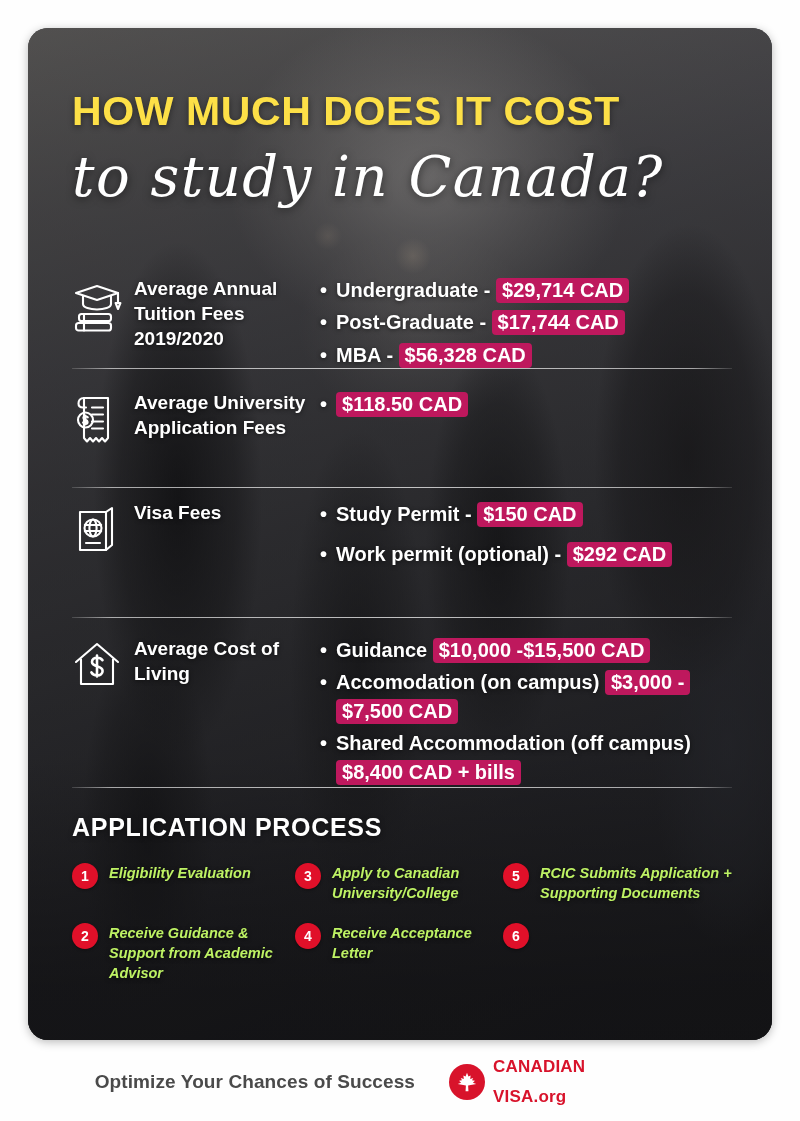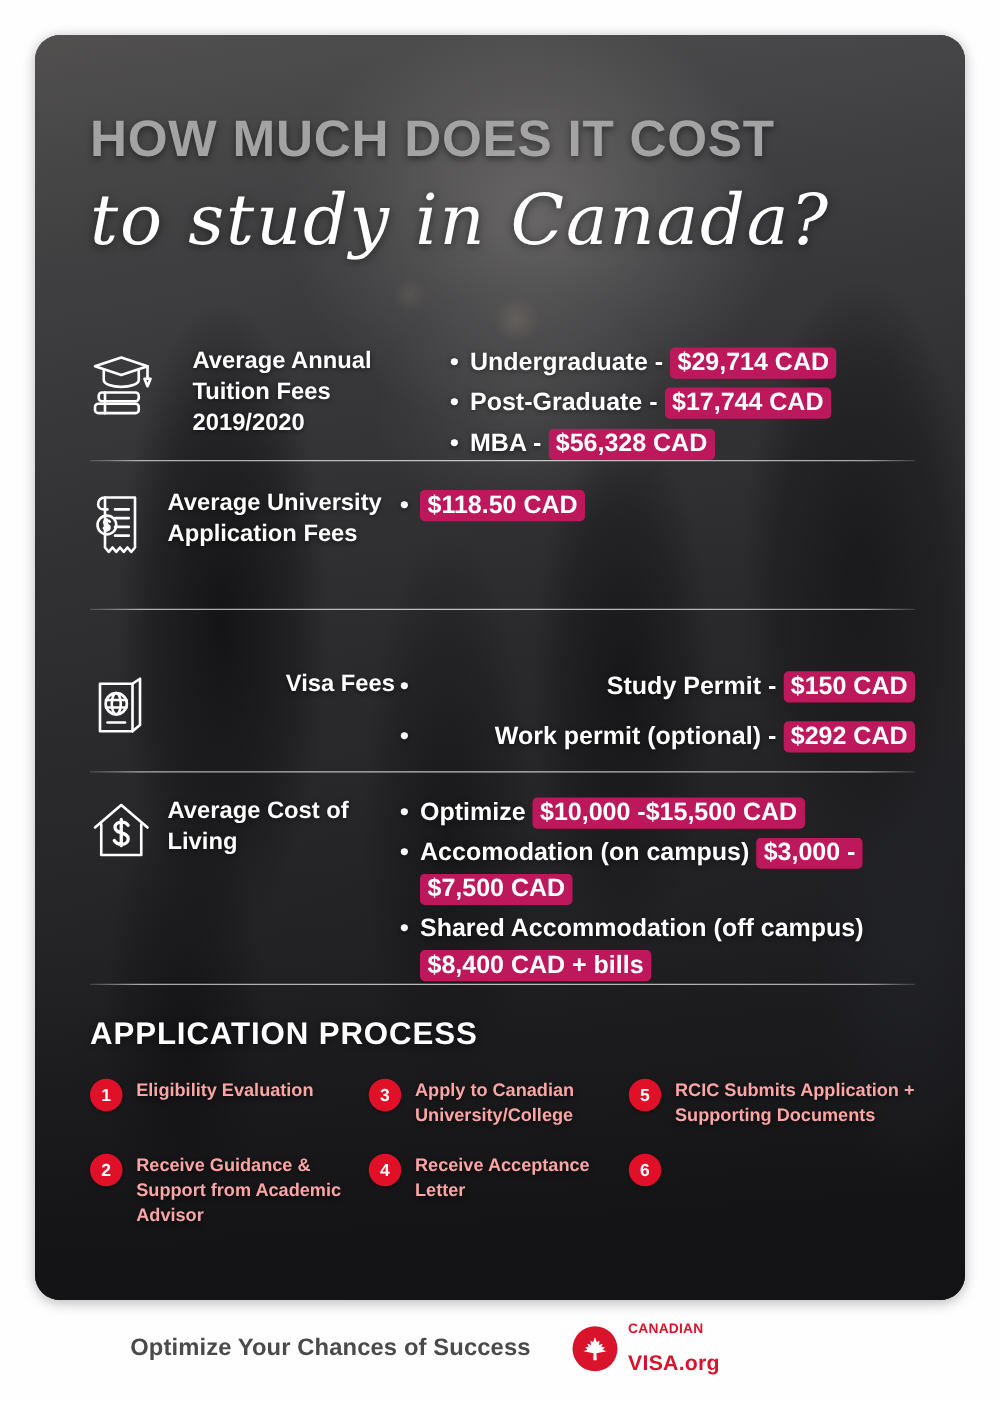--- a/index.html
+++ b/index.html
@@ -71,21 +71,21 @@
     inset: 0;
     padding: 0 44px;
   }
 
   
   .title {
     position: absolute;
     left: 44px;
     top: 62px;
     width: 660px;
-    color: #a3a3a3;
+    color: #fde047;
     font-size: 41px;
     font-weight: 700;
     letter-spacing: .6px;
     line-height: 1.04;
     text-shadow: 0 2px 6px rgba(0,0,0,.45);
   }
 
   .subtitle {
     position: absolute;
     left: 44px;
@@ -208,26 +208,27 @@
     display: flex;
     align-items: center;
     justify-content: center;
     margin-right: 11px;
     margin-top: 2px;
     box-shadow: 0 1px 3px rgba(0,0,0,.4);
   }
 
   .step-text {
     flex: 1 1 auto;
-    color: #fca5a5;
+    color: #bef264;
     font-size: 14.5px;
     font-weight: 700;
     line-height: 1.36;
     text-shadow: 0 1px 4px rgba(0,0,0,.55);
     padding-top: 3px;
+    font-style: italic;
   }
 
   
   .footer {
     position: absolute;
     left: 0;
     top: 1058px;
     width: 680px;
     display: flex;
     align-items: center;
@@ -257,38 +258,38 @@
     align-items: center;
     justify-content: center;
     margin-right: 8px;
   }
 
   .logo-words {
     line-height: 1.0;
     color: #d8132b;
     font-weight: 700;
   }
-  .logo-l1 { font-size: 11px; letter-spacing: .2px; display: block; }
+  .logo-l1 { font-size: 17px; letter-spacing: .2px; display: block; }
   .logo-l2 { font-size: 17px; letter-spacing: .2px; display: block; margin-top: 13px; }
 </style>
 </head>
 <body>
 
 <div class="page">
 
   <div class="card">
     <div class="photo"></div>
     <div class="scrim"></div>
 
     <div class="content">
 
       <div class="title">HOW MUCH DOES IT COST</div>
       <div class="subtitle">to study in Canada?</div>
 
-      <div class="row" style="top:248px;gap:20px;">
+      <div class="row" style="top:248px;">
         <div class="row-icon">
           <svg width="52" height="56" viewBox="0 0 52 56" fill="none" stroke="#ffffff" stroke-width="2.1" stroke-linecap="round" stroke-linejoin="round">
             <path d="M4 13 L25 6 L46 13 L25 20 Z"></path>
             <path d="M11 16 L11 24 C11 27.5 18 29.5 25 29.5 C32 29.5 39 27.5 39 24 L39 16"></path>
             <path d="M46 13 L46 23"></path>
             <path d="M43.6 23 L48.4 23 L46 29 Z"></path>
             <rect x="7" y="34" width="32" height="7" rx="2.6"></rect>
             <rect x="4" y="43" width="35" height="7.5" rx="2.6"></rect>
             <path d="M12 34 L12 41 M12 43 L12 50.5"></path>
           </svg>
@@ -326,21 +327,21 @@
         <div class="row-items">
           <div class="bullet-line">
             <span class="dot">•</span>
             <span class="btext"><span></span><span class="hl">$118.50 CAD</span></span>
           </div>
         </div>
       </div>
 
       <div class="sep" style="top:459px;"></div>
 
-      <div class="row" style="top:507px;text-align:right;">
+      <div class="row" style="top:472px;">
         <div class="row-icon">
           <svg width="48" height="52" viewBox="0 0 48 52" fill="none" stroke="#ffffff" stroke-width="2.1" stroke-linecap="round" stroke-linejoin="round">
             <path d="M8 8 L34 8 L34 46 L8 46 Z"></path>
             <path d="M34 8 L40 4 L40 41 L34 46"></path>
             <circle cx="21" cy="24" r="8.5"></circle>
             <ellipse cx="21" cy="24" rx="3.6" ry="8.5"></ellipse>
             <path d="M12.8 21 L29.2 21 M12.8 27 L29.2 27"></path>
             <path d="M14 39 L28 39"></path>
           </svg>
         </div>
@@ -364,21 +365,21 @@
           <svg width="50" height="50" viewBox="0 0 50 50" fill="none" stroke="#ffffff" stroke-width="2.1" stroke-linecap="round" stroke-linejoin="round">
             <path d="M4 22 L25 4 L46 22"></path>
             <path d="M9 19.5 L9 44 L41 44 L41 19.5"></path>
             <path d="M25 15.5 L25 36.5 M30.5 20.2 C29.4 18.4 27.6 17.7 25.2 17.7 C22.2 17.7 20 19.4 20 22 C20 27.4 30.6 25.2 30.6 31 C30.6 33.6 28.4 35.4 25.2 35.4 C22.6 35.4 20.5 34.4 19.4 32.3" stroke-width="2.6"></path>
           </svg>
         </div>
         <div class="row-label">Average Cost of Living</div>
         <div class="row-items">
           <div class="bullet-line">
             <span class="dot">•</span>
-            <span class="btext"><span>Optimize </span><span class="hl">$10,000 -$15,500 CAD</span></span>
+            <span class="btext"><span>Guidance </span><span class="hl">$10,000 -$15,500 CAD</span></span>
           </div>
           <div class="bullet-line">
             <span class="dot">•</span>
             <span class="btext"><span>Accomodation (on campus) </span><span class="hl">$3,000 - $7,500 CAD</span></span>
           </div>
           <div class="bullet-line">
             <span class="dot">•</span>
             <span class="btext"><span>Shared Accommodation (off campus) </span><span class="hl">$8,400 CAD + bills</span></span>
           </div>
         </div>

